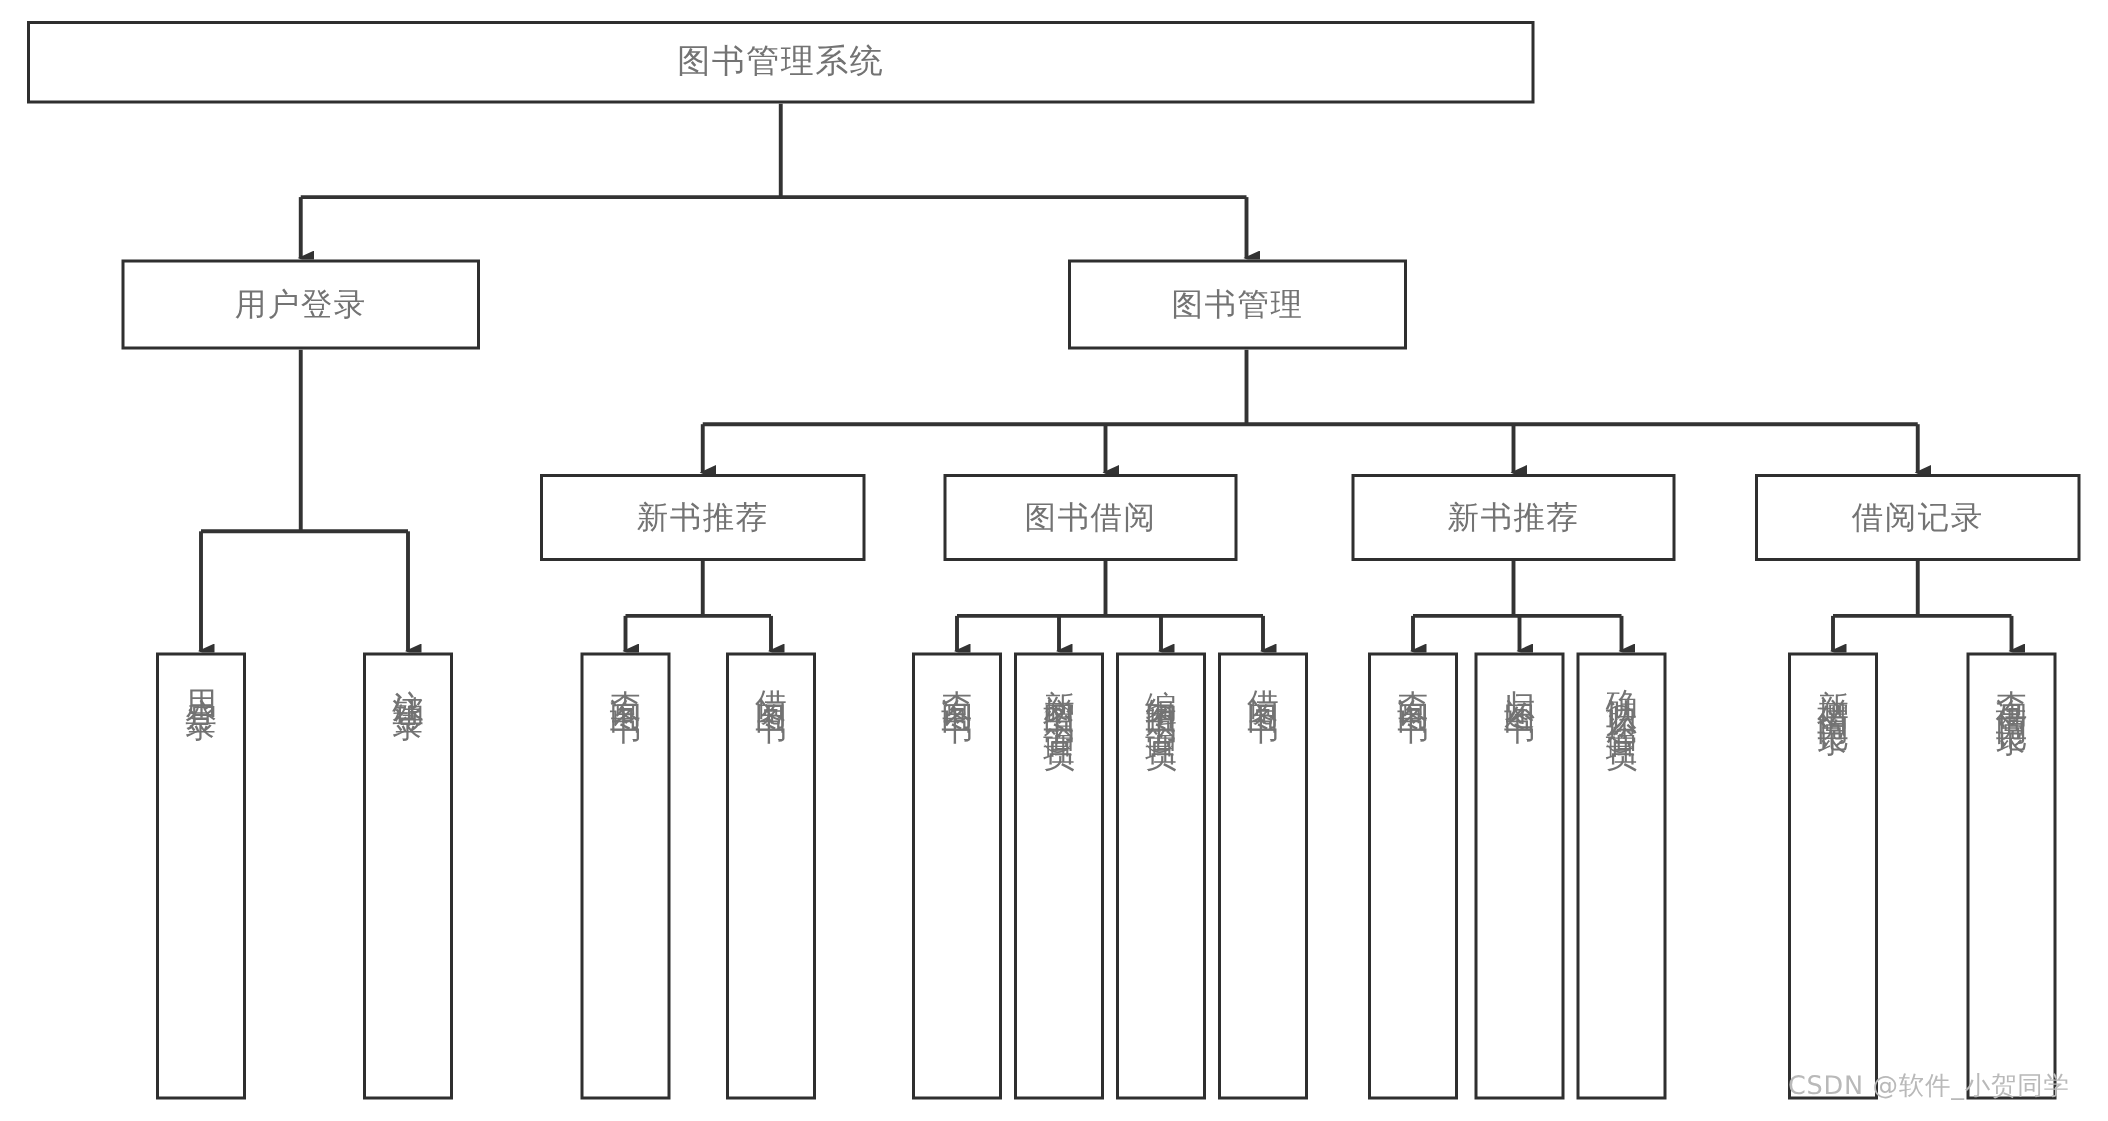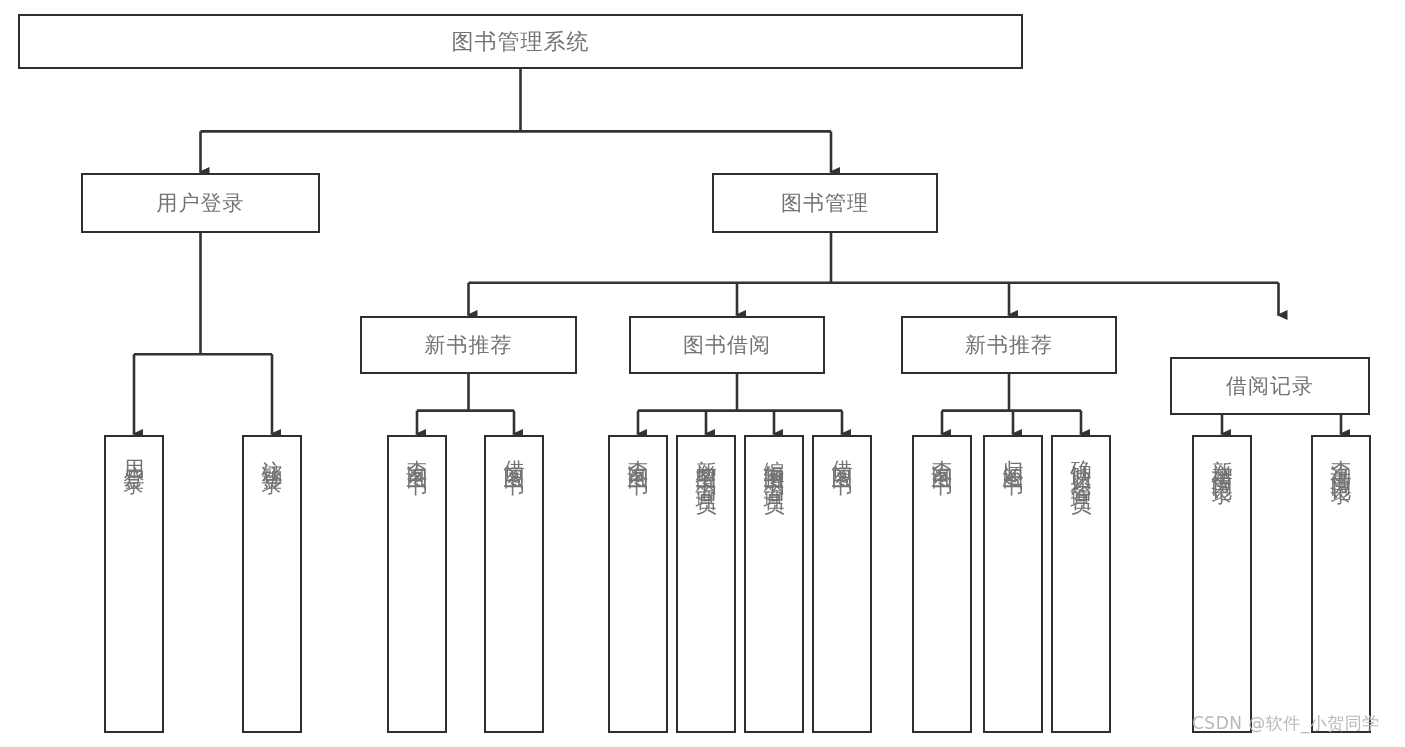--- a/index.html
+++ b/index.html
@@ -74,21 +74,21 @@
       </div>
       <div class="node h-node" style="left: 360px; top: 316px; width: 217px; height: 58px;">
         <span class="lbl">新书推荐</span>
       </div>
       <div class="node h-node" style="left: 629px; top: 316px; width: 196px; height: 58px;">
         <span class="lbl">图书借阅</span>
       </div>
       <div class="node h-node" style="left: 901px; top: 316px; width: 216px; height: 58px;">
         <span class="lbl">新书推荐</span>
       </div>
-      <div class="node h-node" style="left: 1170px; top: 316px; width: 200px; height: 58px; margin-top: 41px;">
+      <div class="node h-node" style="left: 1170px; top: 316px; width: 217px; height: 58px;">
         <span class="lbl">借阅记录</span>
       </div>
       <div class="node v-node" style="left: 104px; top: 435px; width: 60px; height: 298px;">
         <span class="lbl">用户登录</span>
       </div>
       <div class="node v-node" style="left: 242px; top: 435px; width: 60px; height: 298px;">
         <span class="lbl">注销登录</span>
       </div>
       <div class="node v-node" style="left: 387px; top: 435px; width: 60px; height: 298px;">
         <span class="lbl">查询图书</span>

